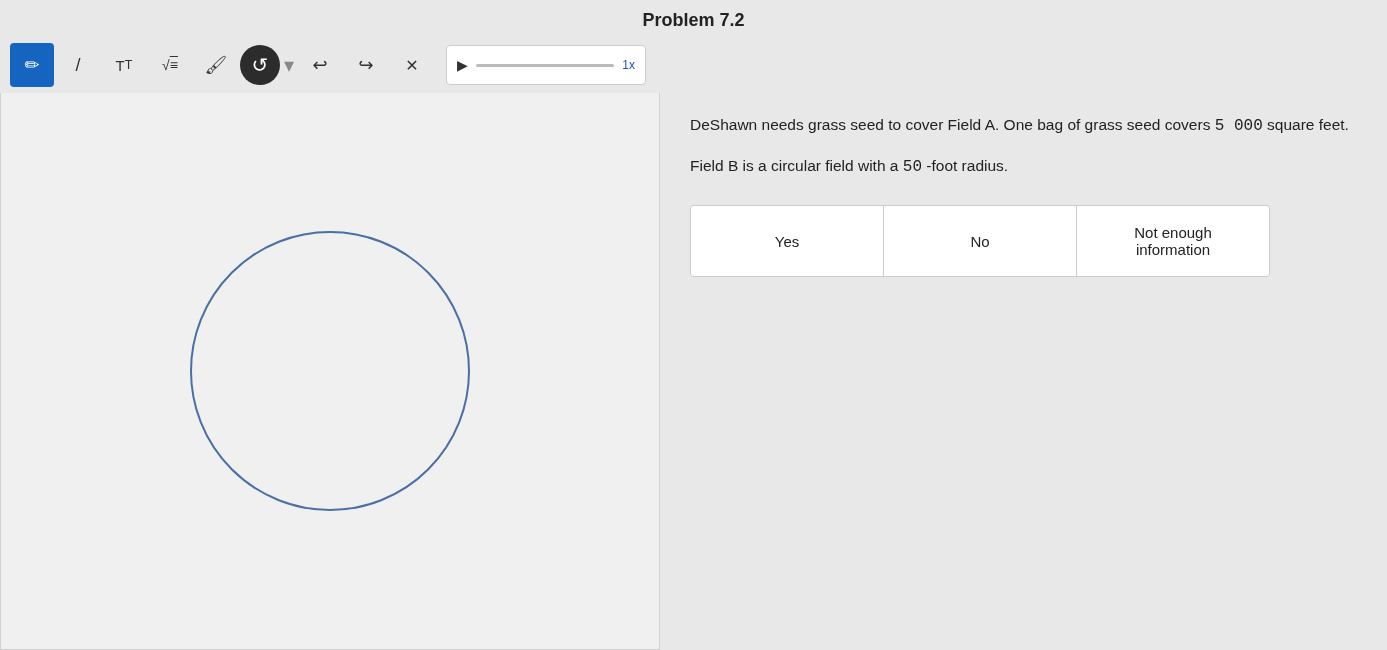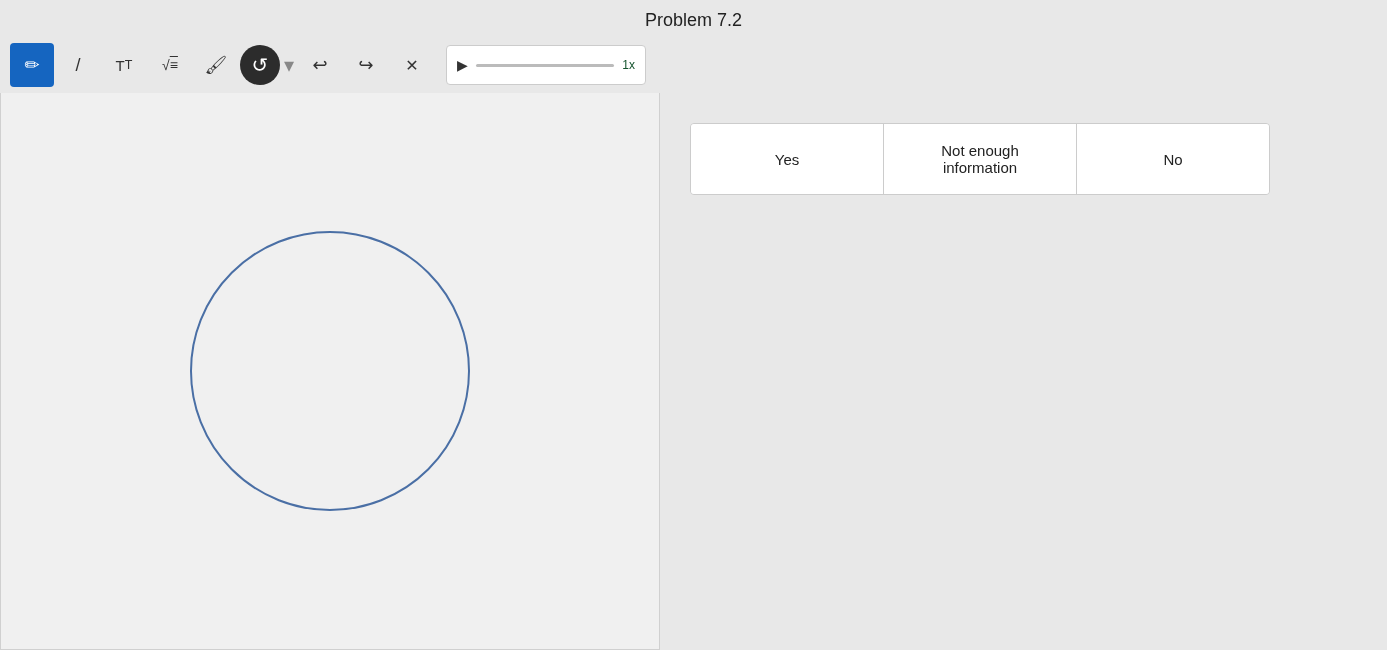--- a/index.html
+++ b/index.html
@@ -11,21 +11,21 @@
       height: 650px;
       overflow: hidden;
       display: flex;
       flex-direction: column;
     }
 
     .title-bar {
       text-align: center;
       padding: 10px 0 6px;
       font-size: 18px;
-      font-weight: 400;
+      font-weight: 700;
       color: #222;
       background: #e8e8e8;
     }
 
     .toolbar {
       display: flex;
       align-items: center;
       gap: 2px;
       padding: 6px 10px;
       background: #e8e8e8;
@@ -71,21 +71,21 @@
 
     .playback-bar .progress-track {
       flex: 1;
       height: 3px;
       background: #bbb;
       border-radius: 2px;
     }
 
     .playback-bar .speed-label {
       font-size: 12px;
-      color: #14532d;
+      color: #1d4ed8;
     }
 
     .main-content {
       display: flex;
       flex: 1;
       overflow: hidden;
     }
 
     .drawing-panel {
       width: 660px;
@@ -180,25 +180,35 @@
 </div>
 
 <div class="main-content">
 
   <div class="drawing-panel">
     <div class="circle-drawing"></div>
   </div>
 
   <div class="problem-panel">
 
-
-
+    <p class="problem-text">
+      <span>DeShawn needs grass seed to cover Field A. One bag of grass seed covers</span>
+      <span class="highlight-num">5 000</span>
+      <span>square feet.</span>
+    </p>
+
+
+    <p class="problem-text">
+      <span>Field B is a circular field with a</span>
+      <span class="highlight-num">50</span>
+      <span>-foot radius.</span>
+    </p>
 
 
     <div class="answer-buttons">
       <button class="answer-btn">Yes</button>
+      <button class="answer-btn">No</button>
       <button class="answer-btn" style="white-space: pre-line;">Not enough
 information</button>
-      <button class="answer-btn">No</button>
     </div>
 
   </div>
 </div>
 
 </body></html>

